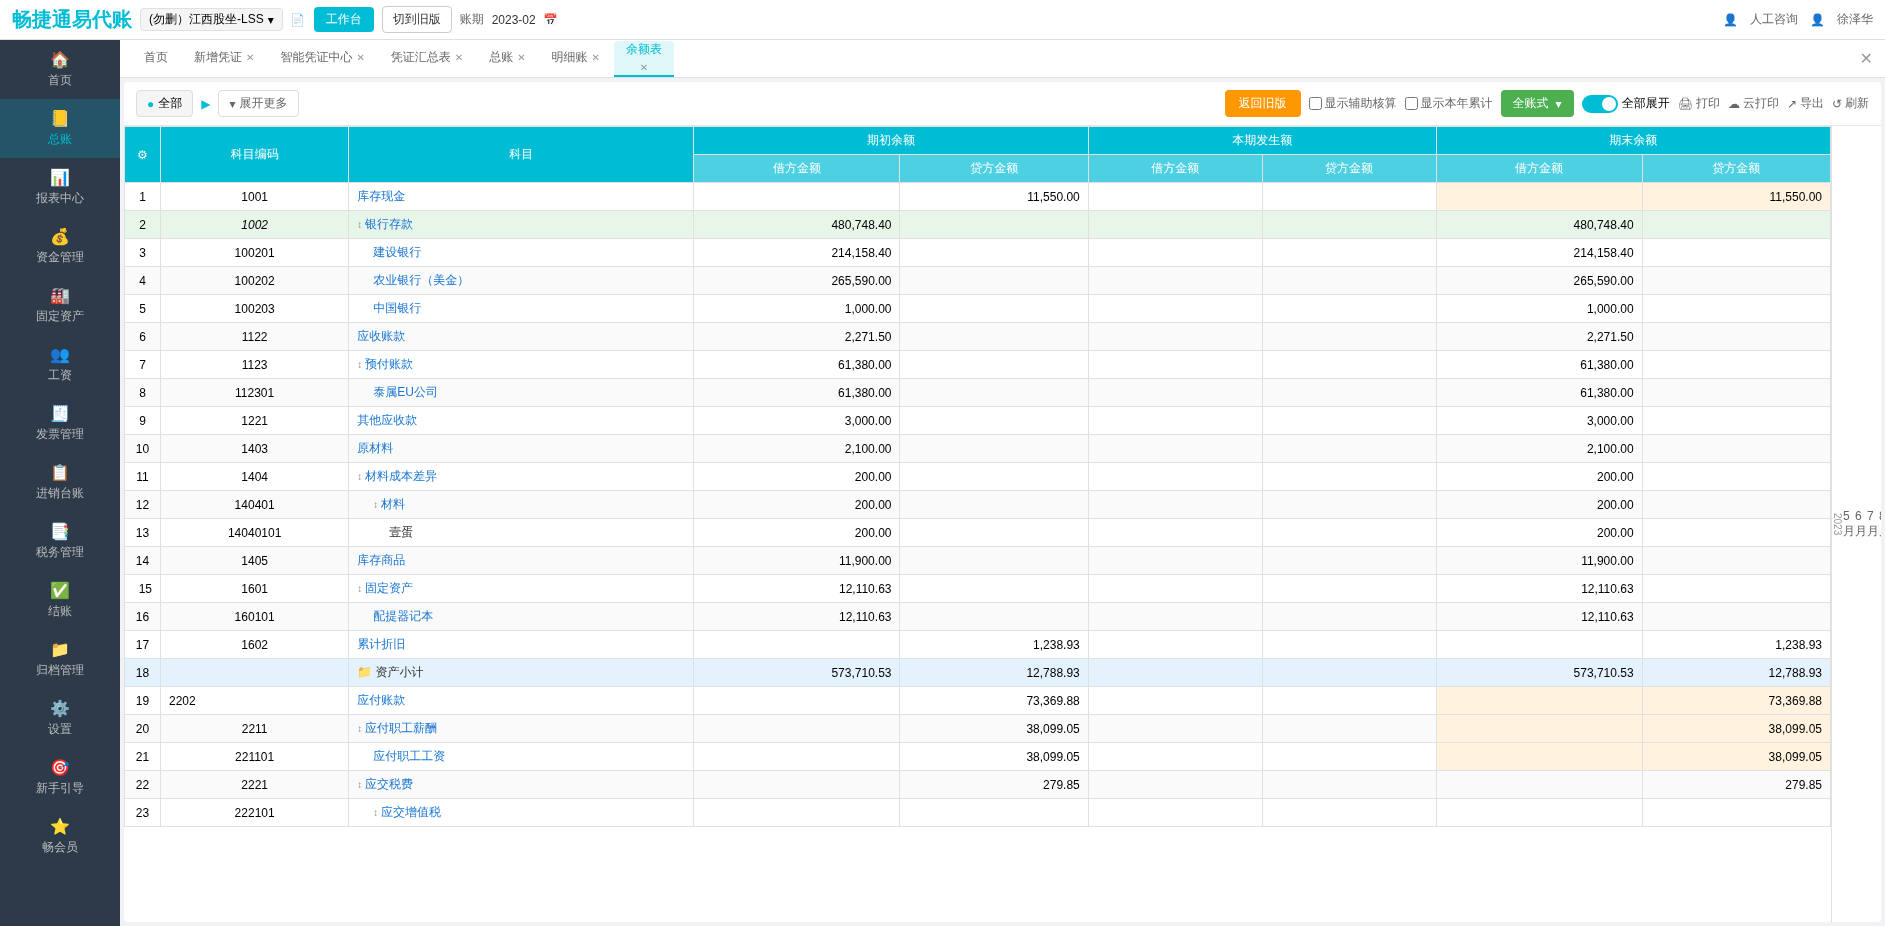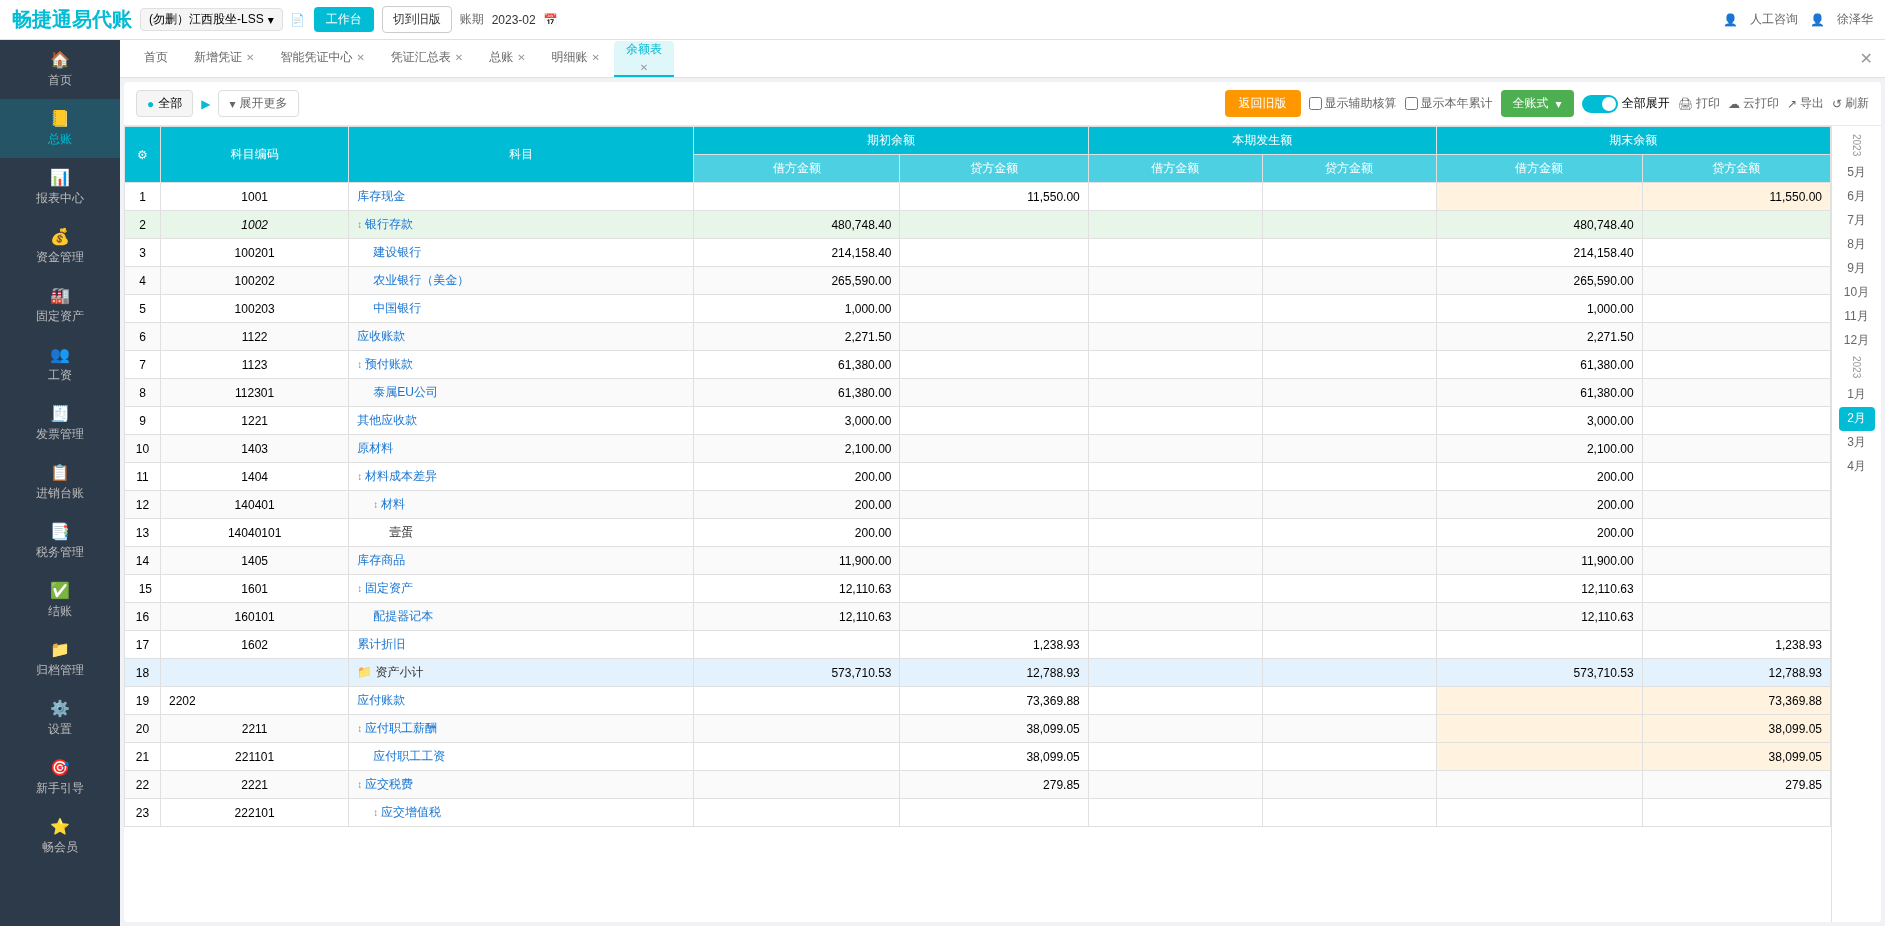--- a/index.html
+++ b/index.html
@@ -65,21 +65,21 @@
     .balance-table tbody tr:nth-child(even) { background: #fafafa; }
     
     
     tr.row-green { background: #e8f5e9 !important; }
     tr.row-blue { background: #e3f2fd !important; }
     
     
     .settings-cell { background: #00bcd4; color: #fff; cursor: pointer; }
     
     
-    .period-panel { width: 50px; background: #fff; border-left: 1px solid #e0e0e0; display: flex; flex-direction: column; align-items: center; padding: 4px 0; overflow-y: auto; font-size: 11px; }
+    .period-panel { width: 50px; background: #fff; border-left: 1px solid #e0e0e0; display: flex; flex-direction: row; align-items: center; padding: 4px 0; overflow-y: auto; font-size: 11px; }
     .period-month { width: 36px; height: 24px; display: flex; align-items: center; justify-content: center; cursor: pointer; border-radius: 4px; color: #666; }
     .period-month.active { background: #00bcd4; color: #fff; }
     
     
     .bottom-bar { height: 28px; background: #2d3a4a; display: flex; align-items: center; padding: 0 12px; color: #bbb; font-size: 11px; gap: 8px; }
     .bottom-bar-btn { background: #ff9800; color: #fff; border: none; border-radius: 3px; padding: 2px 8px; cursor: pointer; font-size: 11px; }
   </style>
 </head>
 <body>
 

